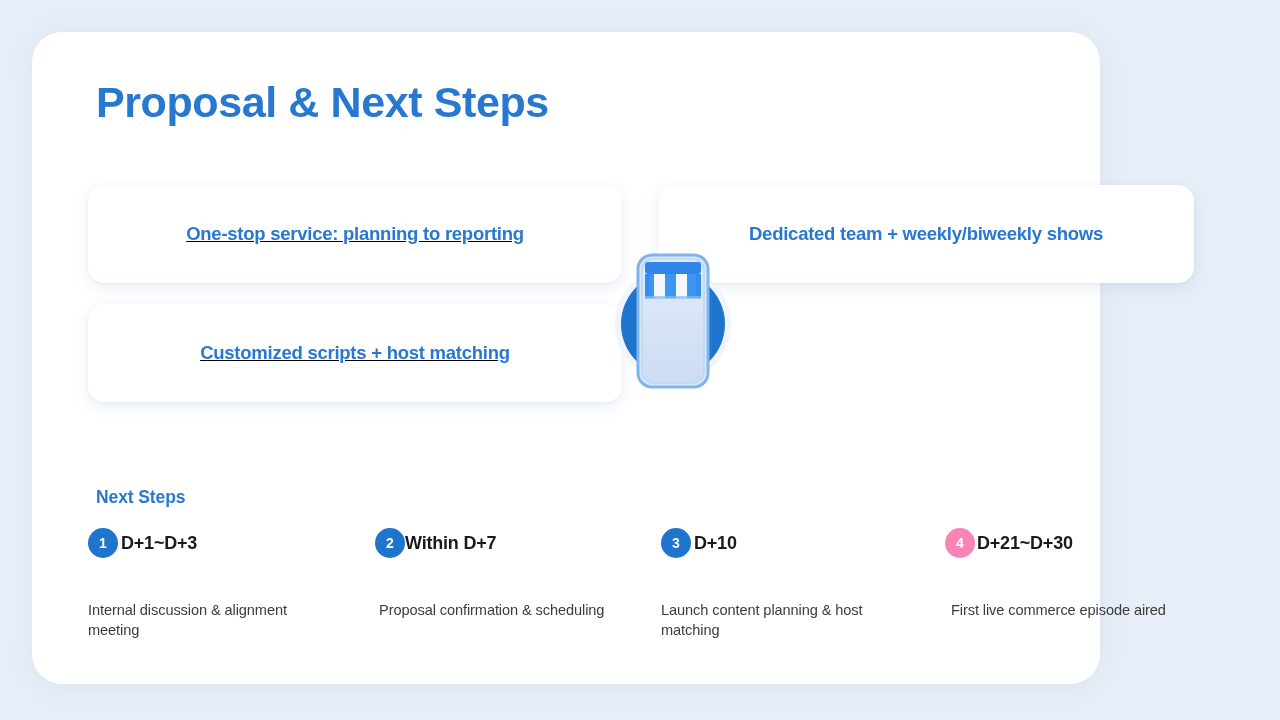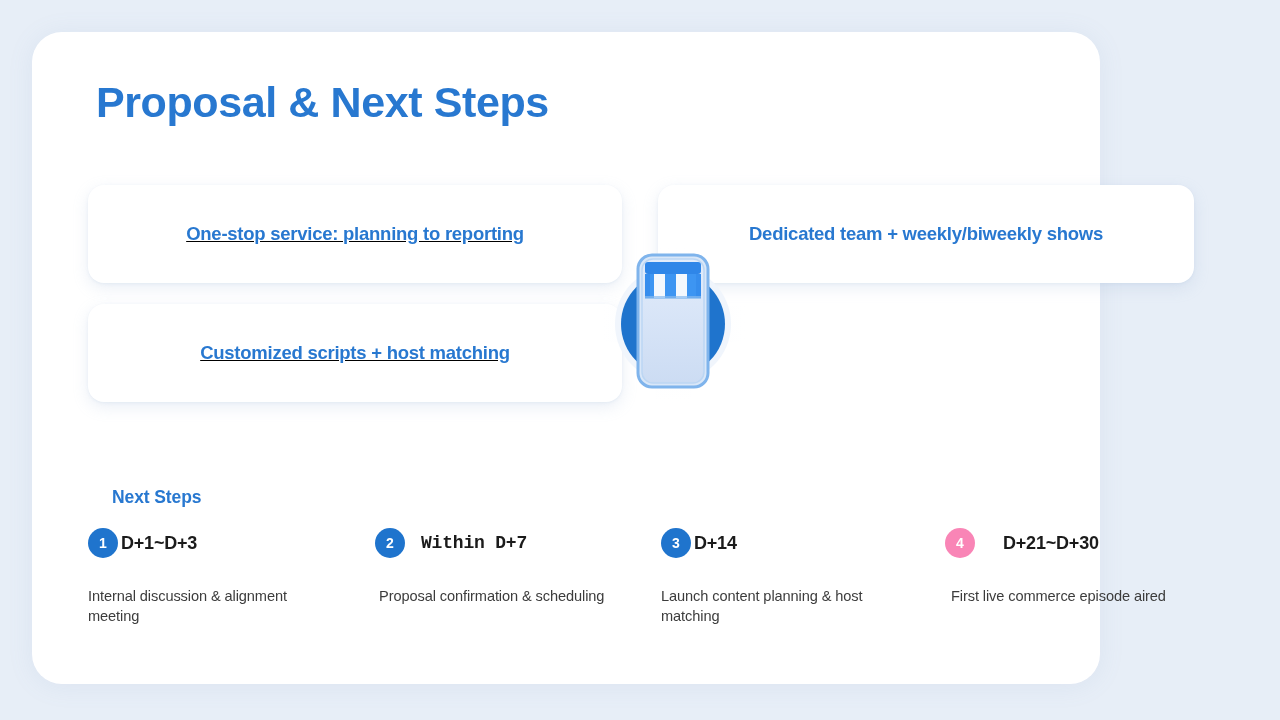--- a/index.html
+++ b/index.html
@@ -67,21 +67,21 @@
   .centericon {
     position:absolute;
     left:566px; top:214px;
     width:150px; height:160px;
     pointer-events:none;
   }
 
   
   .nextsteps-label {
     position:absolute;
-    left:80px; top:455px;
+    left:64px; top:455px;
     font-size:17.5px;
     font-weight:600;
     letter-spacing:-0.1px;
     color:#2878d0;
   }
 
   .steps {
     position:absolute;
     left:56px; top:490px;
     width:1104px; height:150px;
@@ -114,32 +114,32 @@
   }
   .step-period {
     margin-left:3px;
     font-size:18px;
     font-weight:700;
     letter-spacing:-0.2px;
     color:#1b1b1b;
     white-space:nowrap;
   }
   .step-desc {
-    margin-top:22px;
+    margin-top:36px;
     font-size:14.6px;
     line-height:20px;
     color:#3c3c3c;
     letter-spacing:-0.1px;
     max-width:230px;
   }
-  .step.s2 .step-head .step-period { margin-left:16px;font-family:Liberation Mono, monospace; }
+  .step.s2 .step-head .step-period { margin-left:0; }
   .step.s2 .step-desc { margin-left:4px; }
   .step.s3 .step-desc { margin-left:0px; }
   .step.s4 .step-desc { margin-left:6px; }
-  .step.s4 .step-period { margin-left:28px; }
+  .step.s4 .step-period { margin-left:2px; }
 </style>
 </head>
 <body>
 
 <div class="slide">
 
   <div class="title">Proposal &amp; Next Steps</div>
 
   <div class="features">
 
@@ -213,21 +213,21 @@
       <div class="step-head">
         <div class="badge" style="background:#1f74cd">2</div>
         <div class="step-period">Within D+7</div>
       </div>
       <div class="step-desc">Proposal confirmation &amp; scheduling</div>
     </div>
 
     <div class="step s3">
       <div class="step-head">
         <div class="badge" style="background:#1f74cd">3</div>
-        <div class="step-period">D+14</div>
+        <div class="step-period">D+10</div>
       </div>
       <div class="step-desc">Launch content planning &amp; host matching</div>
     </div>
 
     <div class="step s4">
       <div class="step-head">
         <div class="badge" style="background:#f985b6">4</div>
         <div class="step-period">D+21~D+30</div>
       </div>
       <div class="step-desc">First live commerce episode aired</div>

